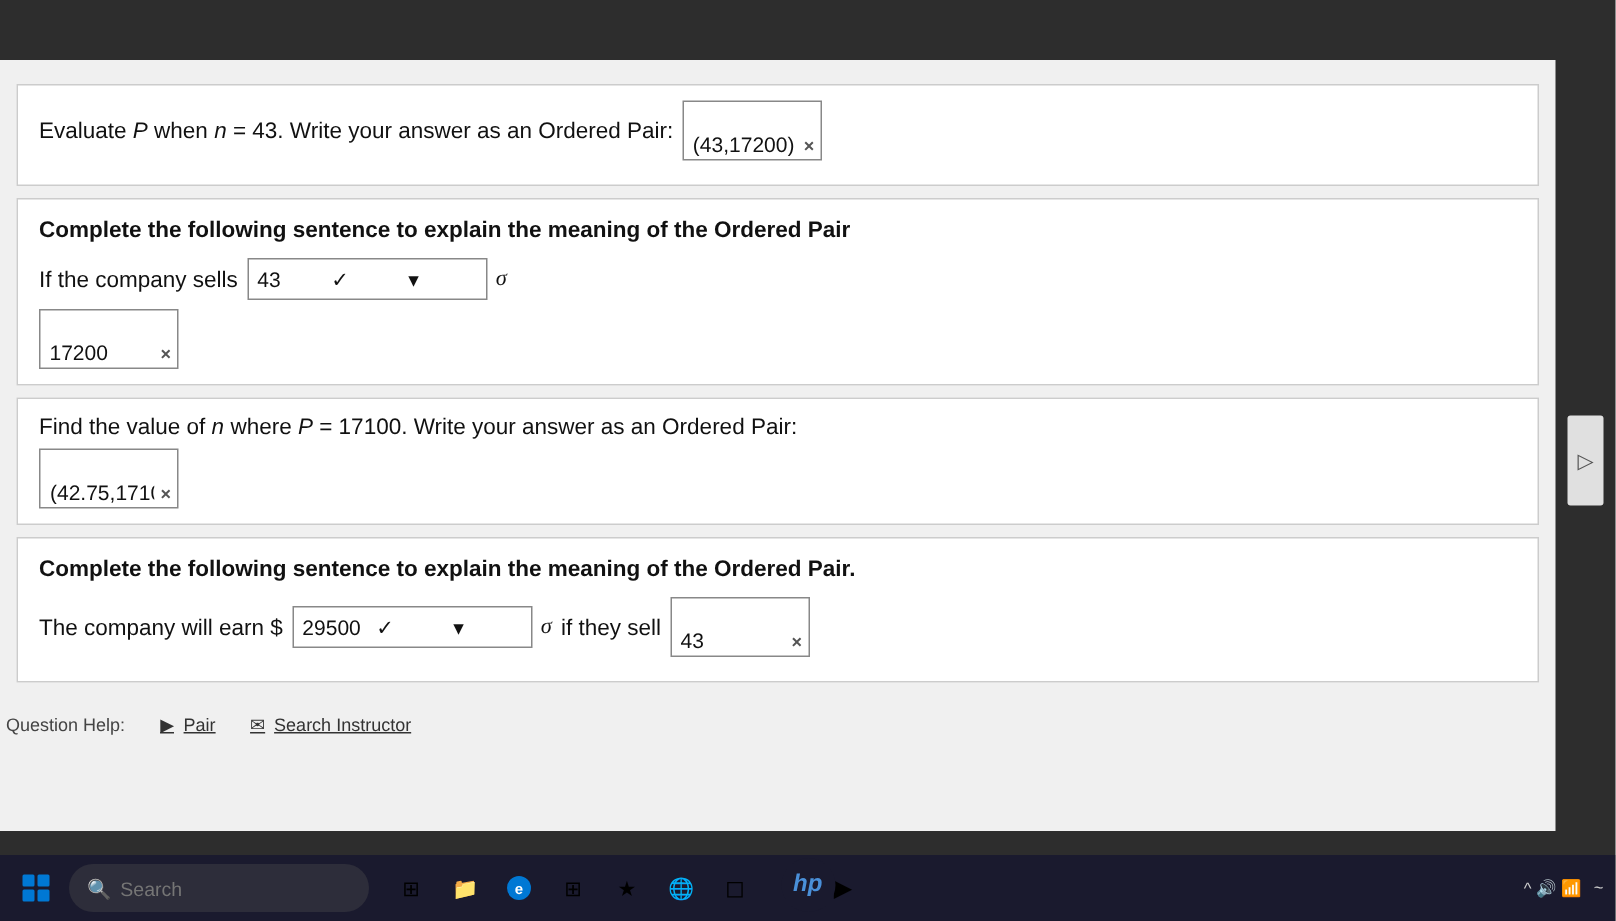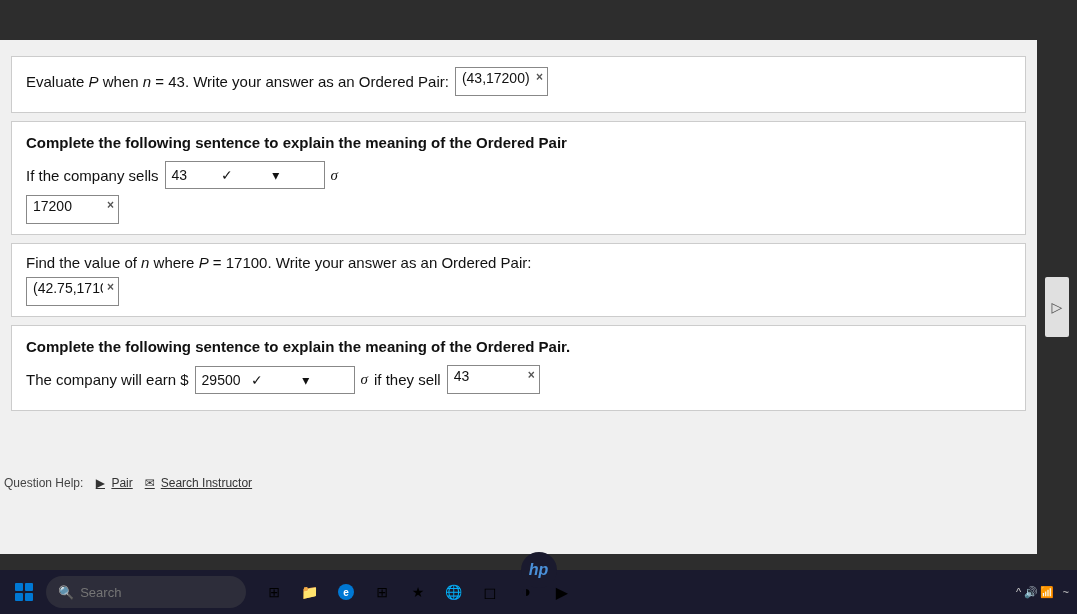--- a/index.html
+++ b/index.html
@@ -44,25 +44,25 @@
       align-items: center;
       flex-wrap: wrap;
       gap: 6px;
       margin-bottom: 6px;
       font-size: 15px;
       color: #111;
     }
 
     .input-box-with-x {
       display: flex;
-      align-items: flex-start;
+      align-items: flex-end;
       border: 1px solid #888;
       background: #fff;
       padding: 2px 4px 2px 6px;
-      height: 29px;
+      height: 40px;
     }
 
     .input-box-with-x input {
       border: none;
       outline: none;
       background: transparent;
       font-size: 14px;
       color: #111;
       width: 70px;
     }
@@ -216,21 +216,21 @@
       cursor: pointer;
       border-radius: 2px;
     }
 
     .bottom-links {
       position: absolute;
       bottom: 64px;
       left: 4px;
       display: flex;
       align-items: center;
-      gap: 10px;
+      gap: 21px;
       font-size: 12px;
       color: #444;
     }
 
     .bottom-link {
       display: flex;
       align-items: center;
       gap: 4px;
       cursor: pointer;
       text-decoration: underline;
@@ -240,21 +240,21 @@
     .link-icon {
       width: 14px;
       height: 14px;
       display: flex;
       align-items: center;
       justify-content: center;
     }
 
     .hp-logo {
       position: absolute;
-      bottom: 26px;
+      bottom: 6px;
       left: 50%;
       transform: translateX(-50%);
       width: 36px;
       height: 36px;
       background: #1a1a2e;
       border-radius: 50%;
       display: flex;
       align-items: center;
       justify-content: center;
       color: #4a90d9;

